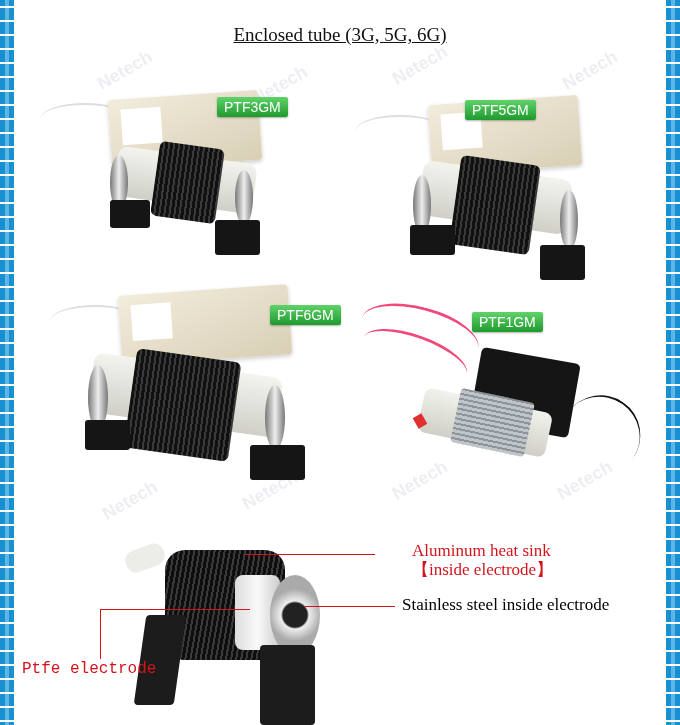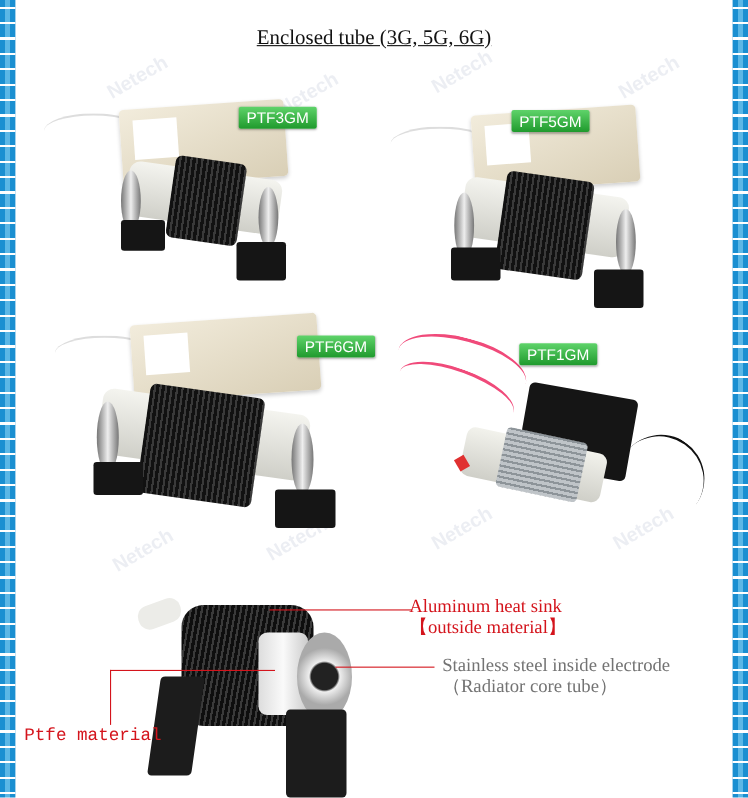--- a/index.html
+++ b/index.html
@@ -19,21 +19,21 @@
   
   .box { position:absolute; background:linear-gradient(160deg,#f2ecdc,#d9cfb6); border-radius:4px; box-shadow:0 2px 4px rgba(0,0,0,0.2); }
   .box .label { position:absolute; left:12px; top:10px; width:40px; height:36px; background:#fff; }
   .tube { position:absolute; background:linear-gradient(180deg,#f4f4ef,#cfcfc8); border-radius:10px; }
   .sink { position:absolute; background:repeating-linear-gradient(90deg,#111 0 3px,#3a3a3a 3px 5px); border-radius:6px; }
   .ring { position:absolute; background:linear-gradient(90deg,#777,#eee,#777); border-radius:50%; }
   .foot { position:absolute; background:#151515; border-radius:3px; }
   .wire { position:absolute; border-top:2px solid #ddd; border-radius:50%; }
   .callout { position:absolute; font-size:17px; line-height:19px; }
   .red { color:#d4141c; }
-  .dark { color:#737373; }
+  .dark { color:#000000; }
   .mono { font-family:"Liberation Mono", monospace; }
   .line { position:absolute; background:#d4141c; }
 </style>
 </head>
 <body>
 
 <div class="border left"></div>
 <div class="border right"></div>
 
 <div class="title"><span>Enclosed tube (3G, 5G, 6G)</span></div>
@@ -107,21 +107,20 @@
   <div style="position:absolute;left:160px;top:40px;width:50px;height:80px;background:radial-gradient(circle,#222 0 12px,#eee 14px,#aaa 26px);border-radius:50%"></div>
   <div style="position:absolute;left:30px;top:80px;width:40px;height:90px;background:#1c1c1c;border-radius:4px;transform:skewX(-8deg)"></div>
   <div style="position:absolute;left:150px;top:110px;width:55px;height:80px;background:#1c1c1c;border-radius:4px"></div>
 </div>
 
 <div class="line" style="left:245px;top:554px;width:130px;height:1px"></div>
 <div class="line" style="left:305px;top:606px;width:90px;height:1px"></div>
 <div class="line" style="left:100px;top:609px;width:150px;height:1px"></div>
 <div class="line" style="left:100px;top:609px;width:1px;height:50px"></div>
 
-<div class="callout red" style="left:372px;top:541px">
+<div class="callout red" style="left:412px;top:541px">
   <div>Aluminum heat sink</div>
-  <div>【outside material】</div>
+  <div>【inside electrode】</div>
 </div>
 <div class="callout dark" style="left:402px;top:595px">
   <div>Stainless steel inside electrode</div>
-  <div>（Radiator core tube）</div>
 </div>
-<div class="callout red mono" style="left:22px;top:660px;font-size:16px">Ptfe material</div>
+<div class="callout red mono" style="left:22px;top:660px;font-size:16px">Ptfe electrode</div>
 
 </body></html>

